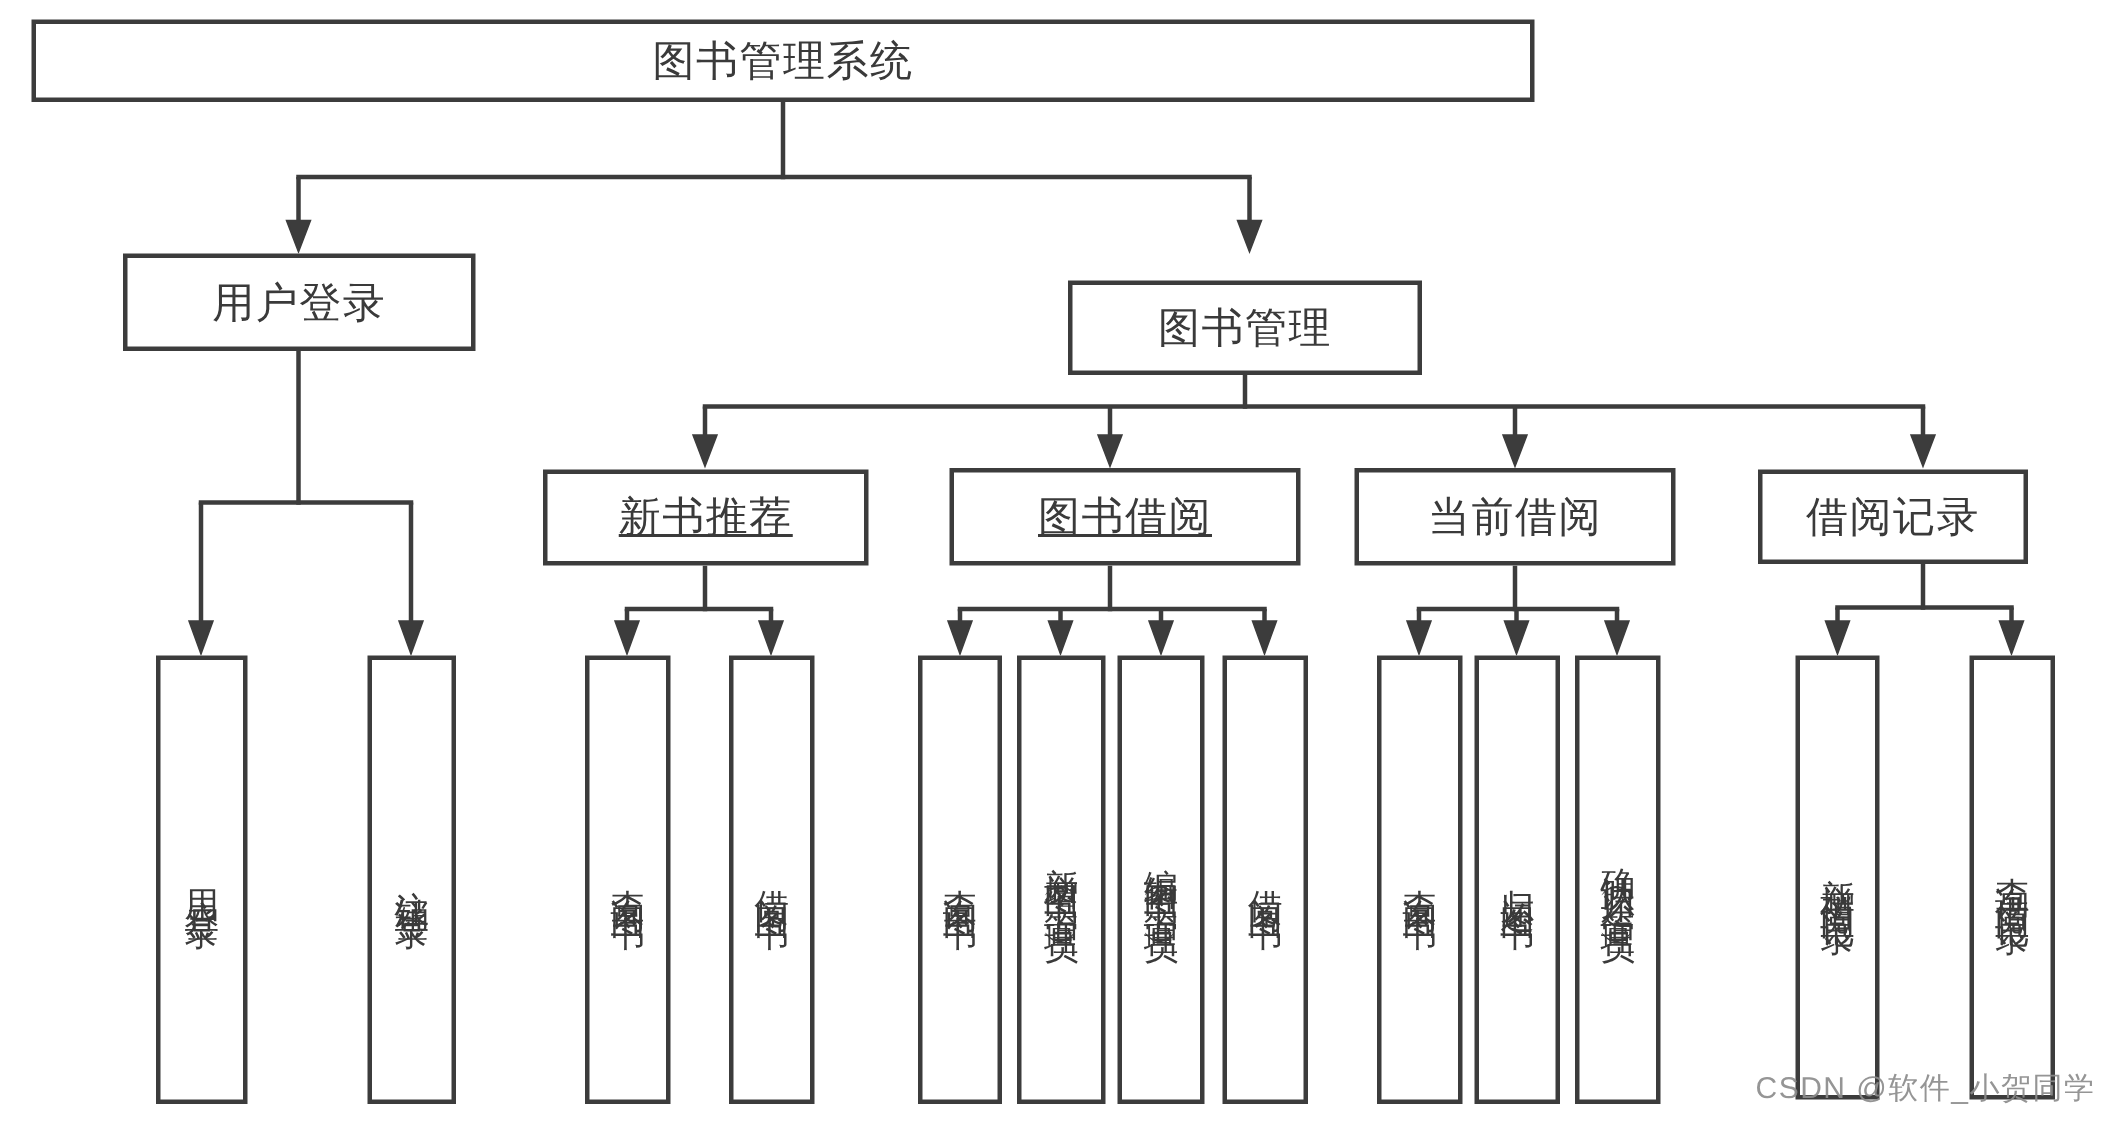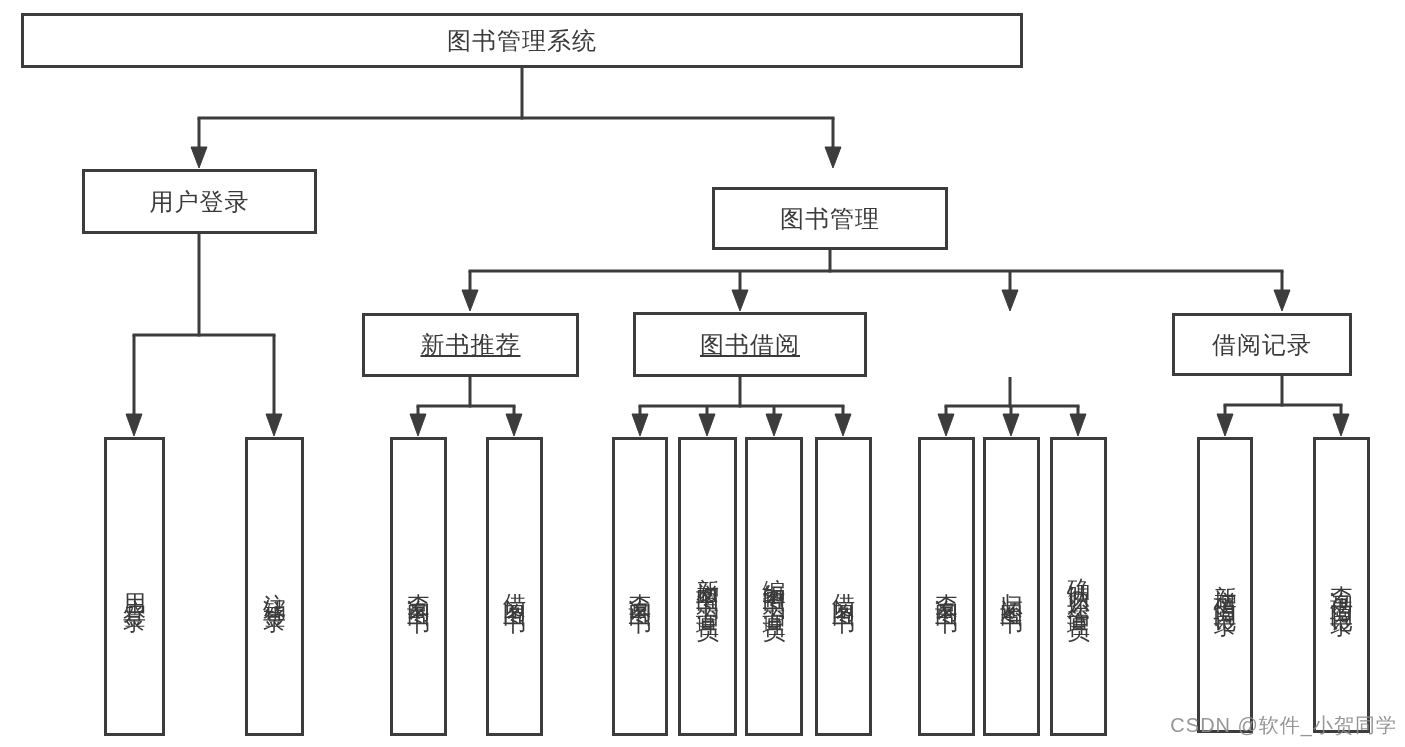--- a/index.html
+++ b/index.html
@@ -20,21 +20,21 @@
   #connectors polygon { fill: #3c3c3c; stroke: #3c3c3c; stroke-width: 1; }
   .box {
     position: absolute;
     box-sizing: border-box;
     background: #ffffff;
     border: 3px solid #3c3c3c;
     color: #3a3a3a;
     display: flex;
     align-items: center;
     justify-content: center;
-    font-size: 24px;
+    font-size: 28px;
     letter-spacing: 1px;
     text-align: center;
     white-space: nowrap;
   }
   .vbox {
     writing-mode: vertical-rl;
     text-orientation: mixed;
     font-size: 23px;
     letter-spacing: 6px;
     white-space: nowrap;
@@ -118,20 +118,21 @@
     <polygon points="1333,414 1349,414 1341,436"></polygon>
   </svg>
 
   <div class="box" style="left:21px; top:13px; width:1002px; height:55px;">图书管理系统</div>
 
   <div class="box" style="left:82px; top:169px; width:235px; height:65px;">用户登录</div>
   <div class="box" style="left:712px; top:187px; width:236px; height:63px;">图书管理</div>
 
   <div class="box" style="left:362px; top:313px; width:217px; height:64px;text-decoration:underline;">新书推荐</div>
   <div class="box" style="left:633px; top:312px; width:234px; height:65px;text-decoration:underline;">图书借阅</div>
+  <div class="box" style="left:903px; top:312px; width:214px; height:65px;">当前借阅</div>
   <div class="box" style="left:1172px; top:313px; width:180px; height:63px;">借阅记录</div>
 
   <div class="box vbox" style="left:104px; top:437px; width:61px; height:299px;">用户登录</div>
   <div class="box vbox" style="left:245px; top:437px; width:59px; height:299px;">注销登录</div>
 
   <div class="box vbox" style="left:390px; top:437px; width:57px; height:299px;">查询图书</div>
   <div class="box vbox" style="left:486px; top:437px; width:57px; height:299px;">借阅图书</div>
 
   <div class="box vbox" style="left:612px; top:437px; width:56px; height:299px;">查询图书</div>
   <div class="box vbox" style="left:678px; top:437px; width:59px; height:299px;">新增图书（管理员）</div>

